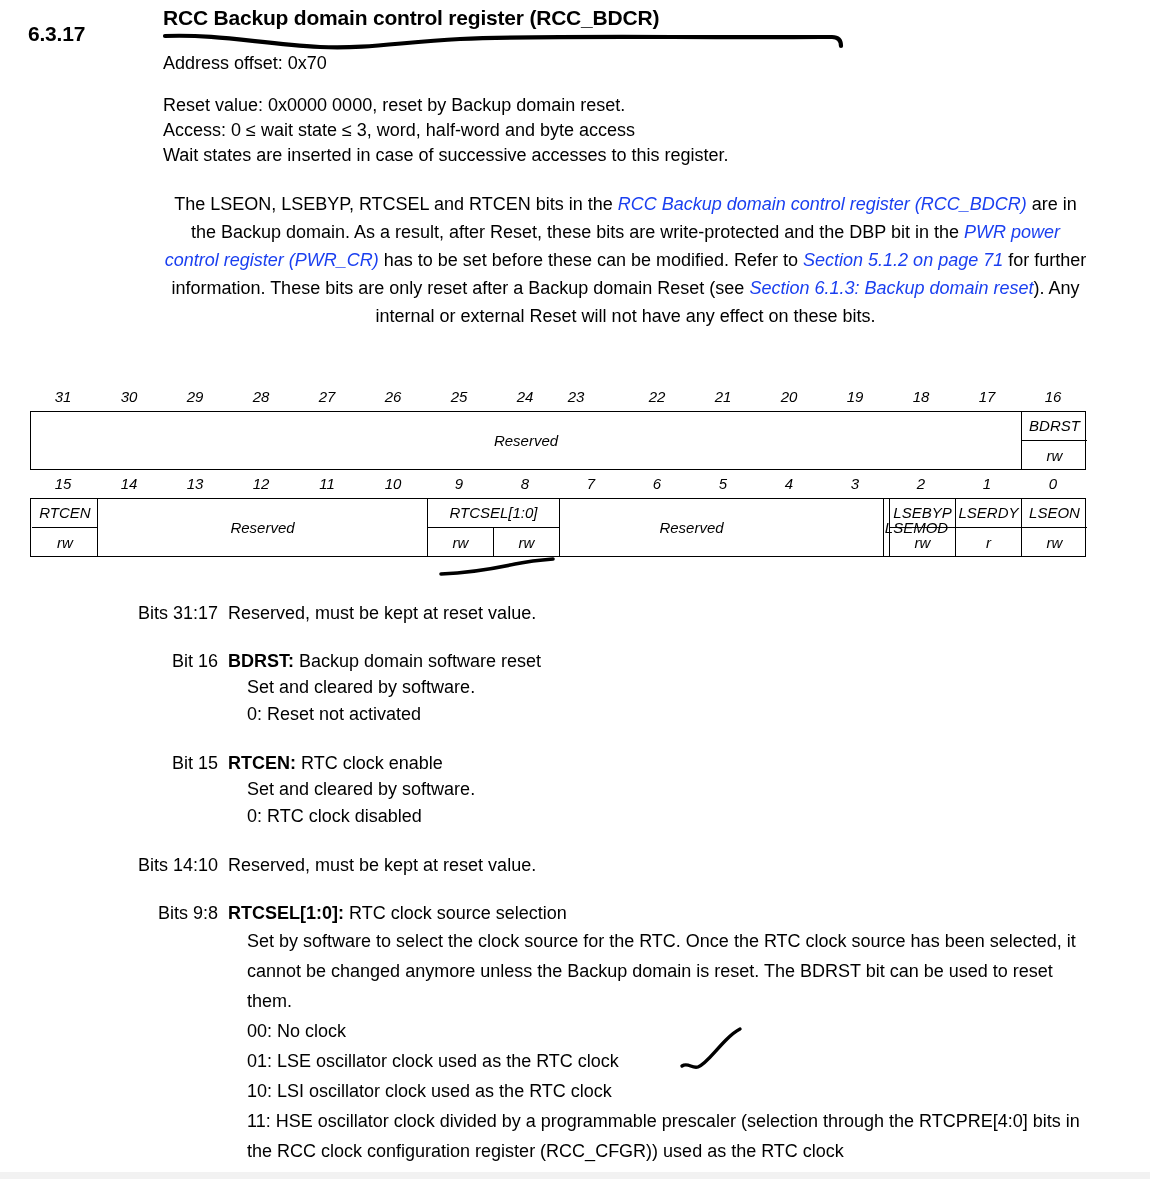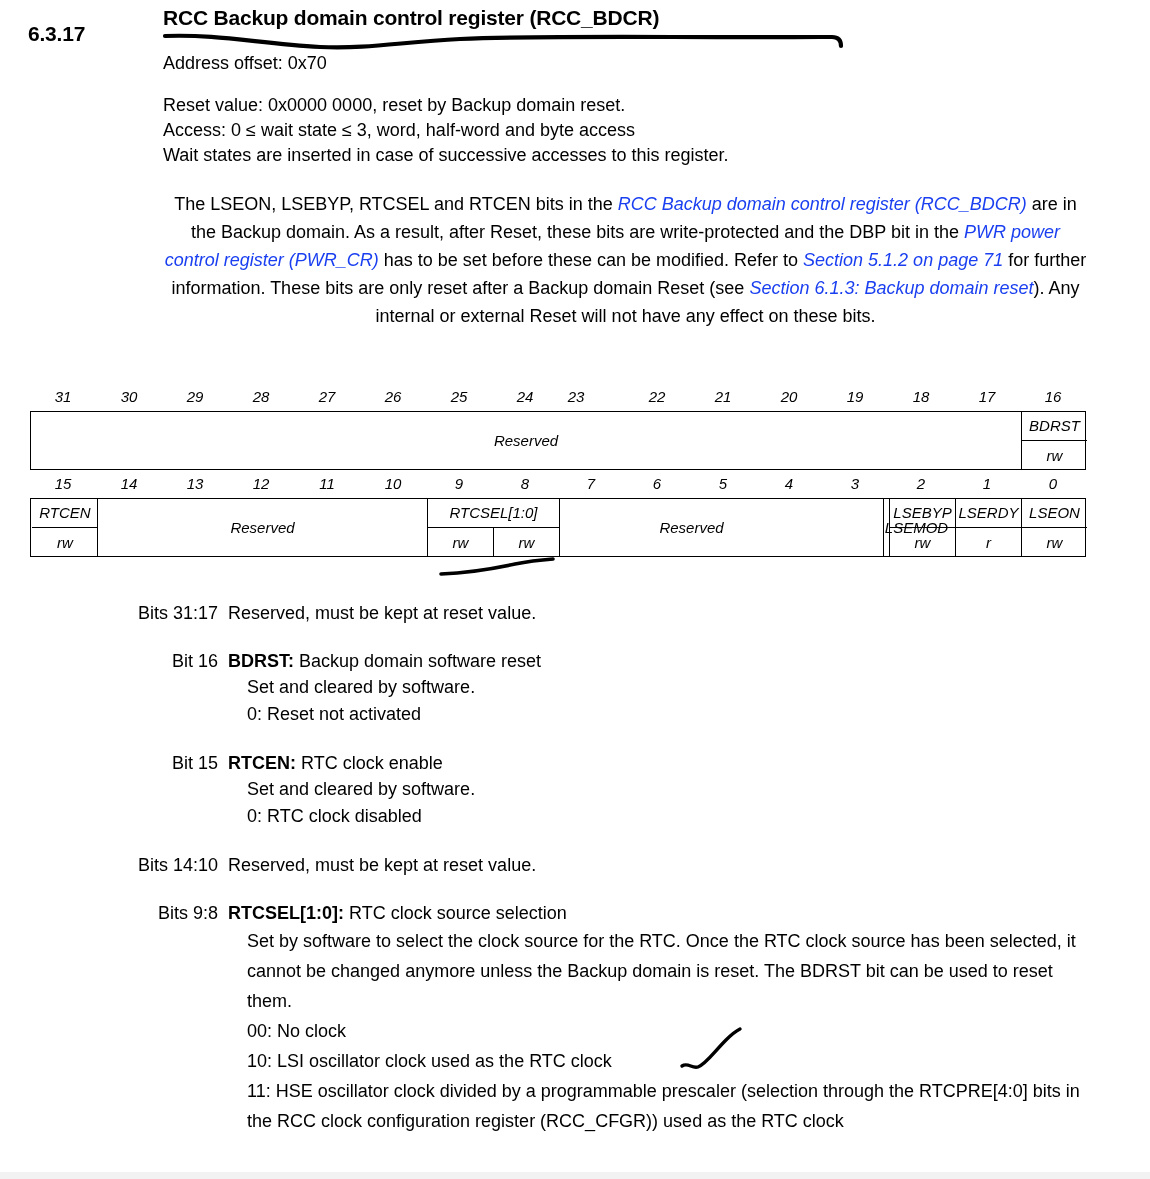--- a/index.html
+++ b/index.html
@@ -340,20 +340,21 @@
         <div class="bitdesc">Reserved, must be kept at reset value.</div>
       </div>
     </div>
     <div class="bitblock">
       <div class="bitline">
         <div class="bitlbl">Bits 9:8</div>
         <div class="bitdesc"><b>RTCSEL[1:0]:</b> RTC clock source selection</div>
       </div>
       <div class="subpara">Set by software to select the clock source for the RTC. Once the RTC clock source has been selected, it cannot be changed anymore unless the Backup domain is reset. The BDRST bit can be used to reset them.</div>
       <div class="sub" style="width: 840px;">00: No clock</div>
+      <div class="sub" style="width: 840px;">01: LSE oscillator clock used as the RTC clock</div>
       <div class="sub" style="width: 840px;">10: LSI oscillator clock used as the RTC clock</div>
       <div class="sub" style="width: 840px;">11: HSE oscillator clock divided by a programmable prescaler (selection through the RTCPRE[4:0] bits in the RCC clock configuration register (RCC_CFGR)) used as the RTC clock</div>
     </div>
   </div>
 
 <svg class="ink" style="left:678px; top:1028px; width:80px; height:50px;" viewBox="0 0 80 50">
   <path d="M4,38 C10,34 14,41 20,39 C28,36 36,24 48,12 C54,6 58,3 62,1" fill="none" stroke="#000" stroke-width="3.4" stroke-linecap="round" stroke-linejoin="round"></path>
 </svg>
 
 <div class="bottomband"></div>

